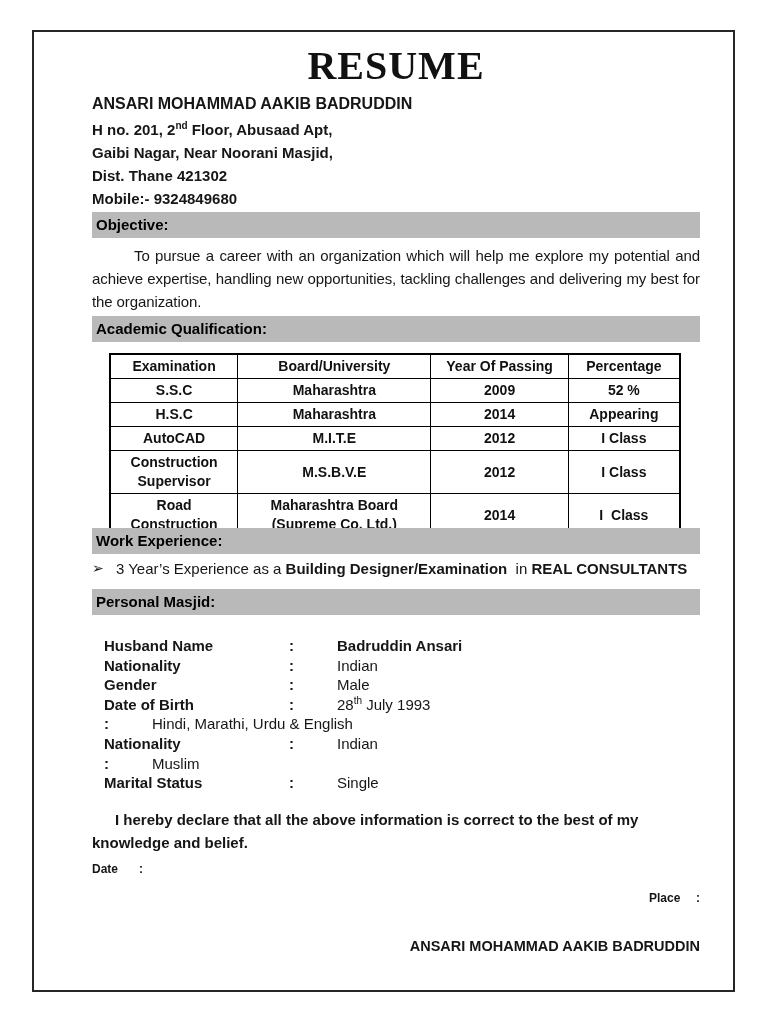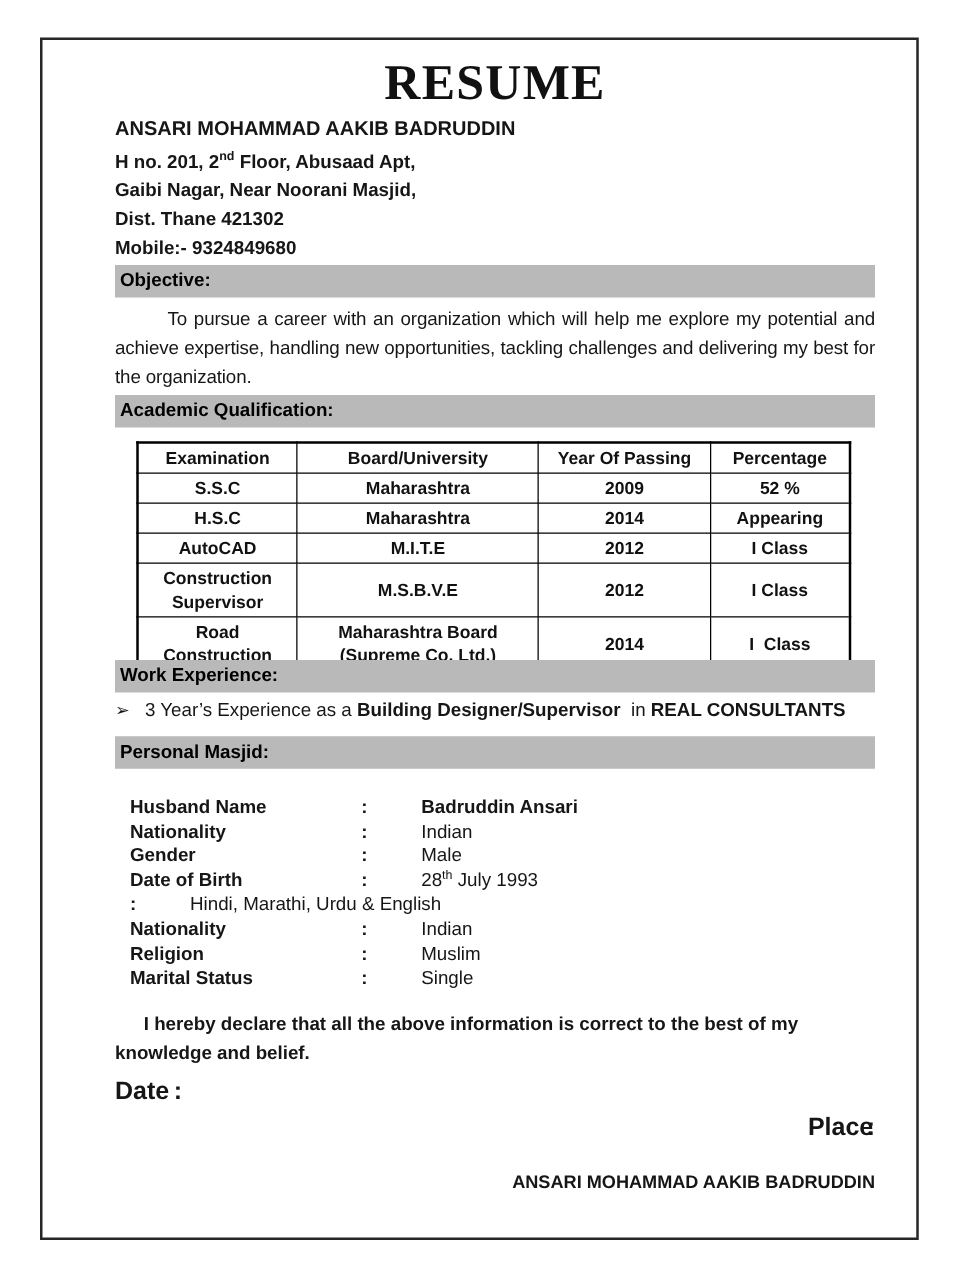--- a/index.html
+++ b/index.html
@@ -112,21 +112,21 @@
   .pd-value {}
   .pd-value.bold { font-weight: bold; }
 
   .declaration {
     top: 808px;
     font-size: 15px;
     font-weight: bold;
     line-height: 23px;
     text-indent: 23px;
   }
-  .footer-row { font-size: 20px; font-weight: bold; display: flex; }
+  .footer-row { font-size: 12px; font-weight: bold; display: flex; }
   .row-date  { top: 862px; }
   .row-place { top: 891px; justify-content: flex-end; }
   .fr-label { width: 47px; }
 
   .signature {
     top: 938px;
     text-align: right;
     font-size: 14.5px;
     font-weight: bold;
   }
@@ -195,21 +195,21 @@
         <td class="top-align">2014</td>
         <td class="top-align">I  Class</td>
       </tr>
     </tbody>
   </table>
 
   <div class="abs section-bar bar-work">Work Experience:</div>
 
   <div class="abs work-item">
     <span class="work-bullet">➢</span>
-    <span class="work-text"><span>3 Year’s Experience as a </span><b>Building Designer/Supervisor</b><span>  in </span><b>REAL CONSULTANTS</b></span>
+    <span class="work-text"><span>3 Year’s Experience as a </span><b>Building Designer/Examination</b><span>  in </span><b>REAL CONSULTANTS</b></span>
   </div>
 
   <div class="abs section-bar bar-personal">Personal Masjid:</div>
 
   <div class="abs personal-list">
     <div class="pd-row">
       <span class="pd-label">Husband Name</span>
       <span class="pd-colon">:</span>
       <span class="pd-value bold">Badruddin Ansari</span>
     </div>
@@ -231,21 +231,20 @@
     <div class="pd-row">
       <span class="pd-colon">:</span>
       <span class="pd-value">Hindi, Marathi, Urdu &amp; English</span>
     </div>
     <div class="pd-row">
       <span class="pd-label">Nationality</span>
       <span class="pd-colon">:</span>
       <span class="pd-value">Indian</span>
     </div>
     <div class="pd-row">
-      <span class="pd-label">Religion</span>
       <span class="pd-colon">:</span>
       <span class="pd-value">Muslim</span>
     </div>
     <div class="pd-row">
       <span class="pd-label">Marital Status</span>
       <span class="pd-colon">:</span>
       <span class="pd-value">Single</span>
     </div>
   </div>
 

